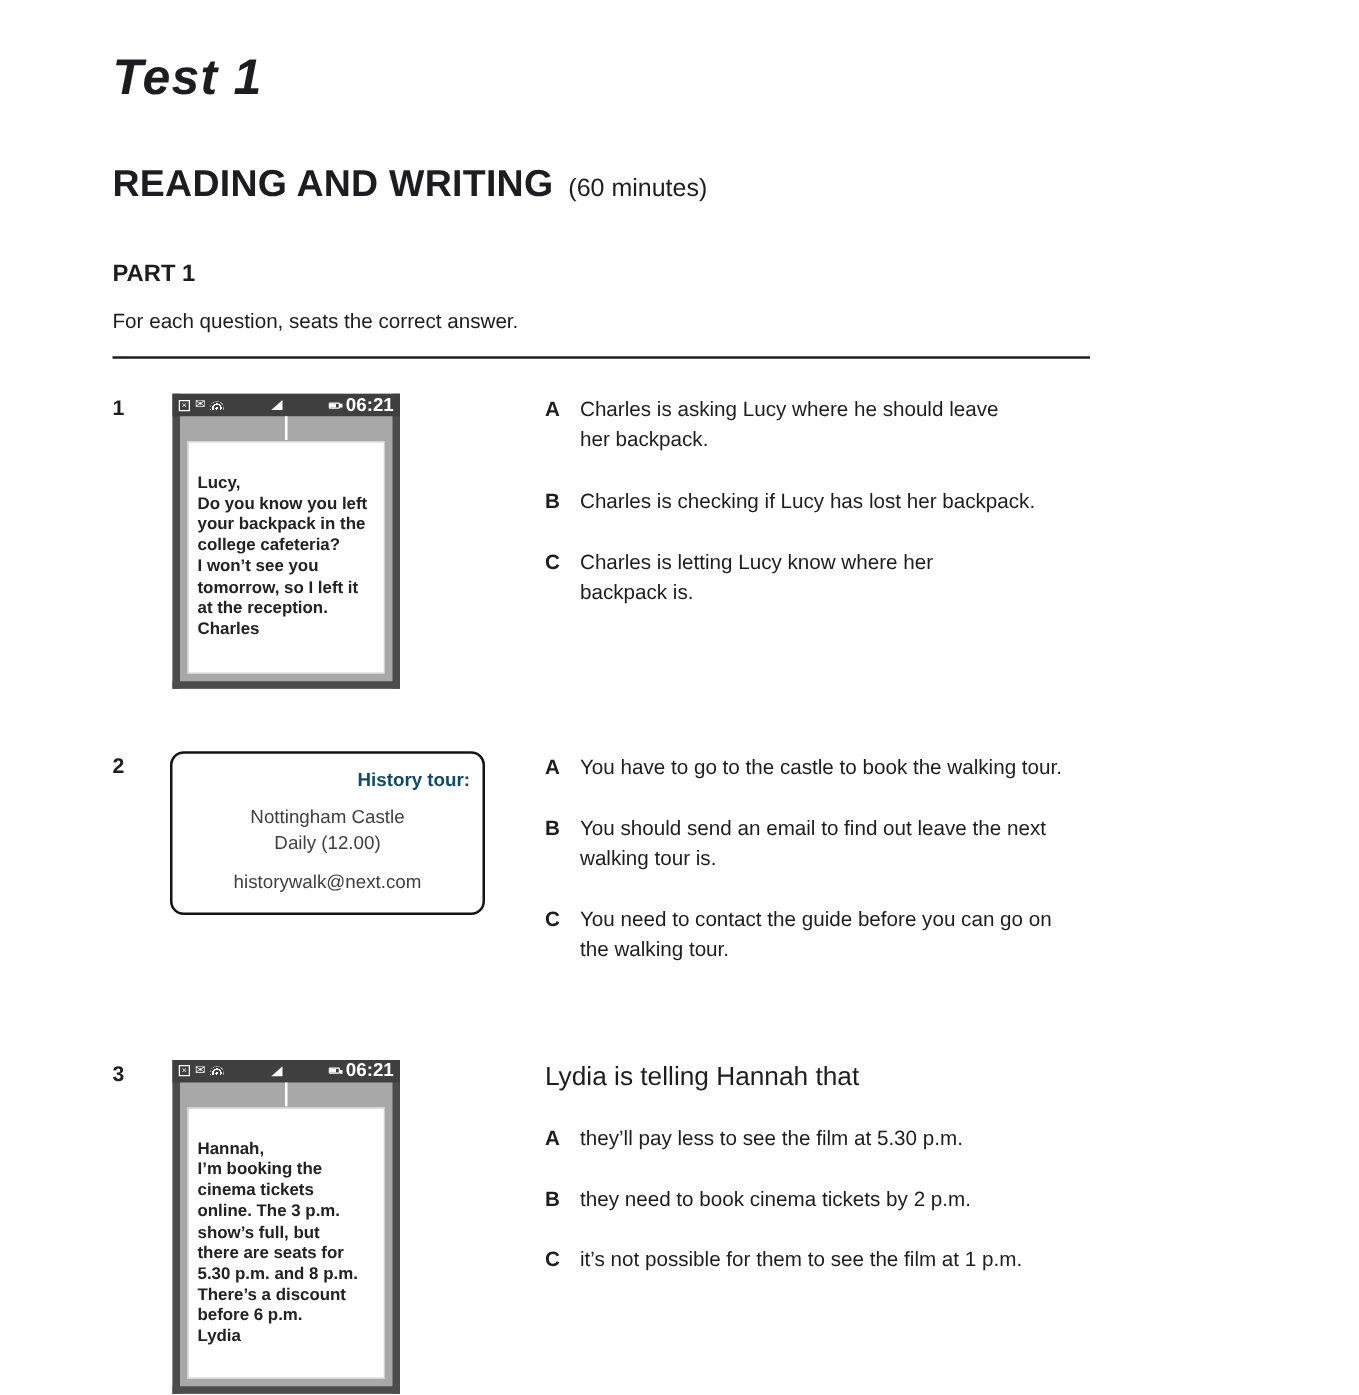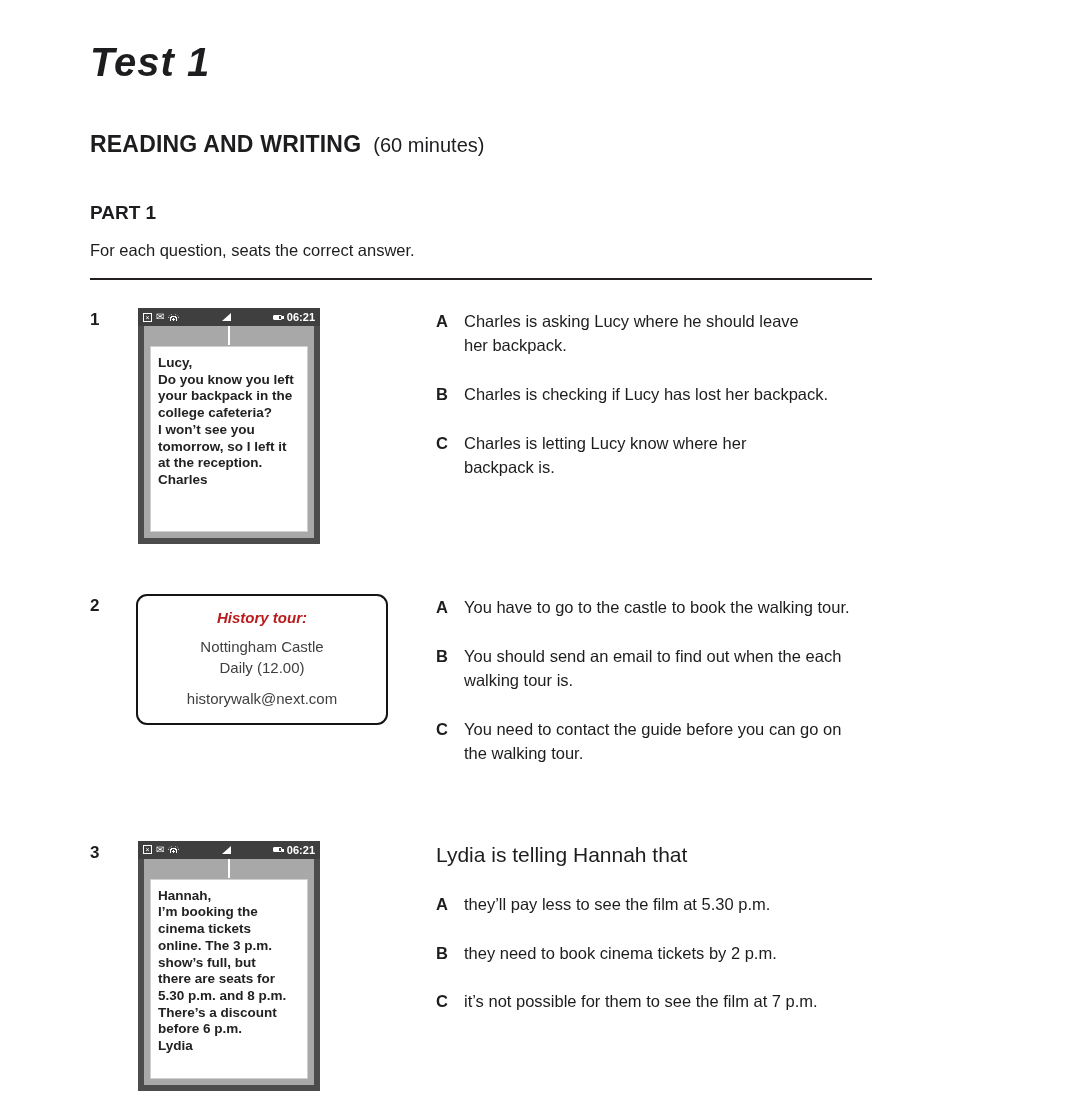--- a/index.html
+++ b/index.html
@@ -20,21 +20,21 @@
     font-size: 40px;
     letter-spacing: 1px;
     margin: 0 0 46px 0;
   }
   .section-title {
     display: flex;
     align-items: baseline;
     gap: 12px;
     margin: 0 0 44px 0;
   }
-  .section-title .main { font-size: 23px; font-weight: bold; letter-spacing: 0.2px; }
+  .section-title .main { font-size: 30px; font-weight: bold; letter-spacing: 0.2px; }
   .section-title .time { font-size: 20px; font-weight: normal; }
   .part-title { font-size: 19px; font-weight: bold; margin: 0 0 17px 0; }
   .questions-title { font-size: 17.5px; font-weight: bold; margin: 0 0 19px 0; }
   .instruction { font-size: 16.5px; margin: 0 0 18px 0; }
   .rule { border: none; border-top: 2px solid #231f20; width: 782px; margin: 18px 0 28px 0; }
 
   .q-row { display: flex; align-items: flex-start; margin-bottom: 50px; }
   .q-number { width: 46px; font-size: 17px; font-weight: bold; padding-top: 2px; flex: none; }
   .q-media { width: 300px; flex: none; }
   .q-options { width: 468px; flex: none; padding-top: 2px; }
@@ -84,48 +84,48 @@
   }
   .battery-icon {
     width: 9px; height: 5px; border: 1px solid #fff; border-radius: 1px;
     background: linear-gradient(to right, #fff 65%, rgba(0,0,0,0) 65%);
     position: relative; margin-right: 1px;
   }
   .battery-icon::after {
     content: ""; position: absolute; right: -3px; top: 0.5px;
     width: 2px; height: 3px; background: #fff;
   }
-  .sb-time { font-weight: bold; font-size: 11px; }
+  .sb-time { font-weight: bold; font-size: 15px; }
   .phone-screen { padding: 0 6px 6px 6px; }
   .cursor-line { width: 2px; height: 19px; background: #fff; margin: 0 auto 1px auto; }
   .phone-message {
     background: #fff;
     border: 1px solid #cfcfcf;
-    padding: 8px 7px;
+    padding: 24px 7px;
     font-size: 13.5px;
     font-weight: bold;
     line-height: 1.24;
     color: #222;
     white-space: pre-line;
   }
   .phone-message.msg-1 { min-height: 186px; }
   .phone-message.msg-3 { min-height: 200px; }
 
   
   .sign {
     width: 252px;
     border: 2px solid #141414;
     border-radius: 11px;
     padding: 12px 10px 14px 10px;
     text-align: center;
     color: #3f3f3f;
     font-size: 15px;
     line-height: 1.35;
   }
-  .sign-title { font-weight: bold; font-style: italic; color: #b91c1c; margin-bottom: 9px; }
+  .sign-title { font-weight: bold; color: #0c4a6e; margin-bottom: 9px; text-align: right; }
   .sign-line { margin: 0; }
   .sign-block { margin-top: 9px; white-space: pre-line; }
   .sign-email { margin-top: 11px; }
 </style>
 </head>
 <body>
 
 <div class="page">
 
   <h1 class="test-title">Test 1</h1>
@@ -198,21 +198,21 @@
       </div>
     </div>
 
     <div class="q-options">
       <div class="opt">
         <span class="opt-letter">A</span>
         <span class="opt-text">You have to go to the castle to book the walking tour.</span>
       </div>
       <div class="opt">
         <span class="opt-letter">B</span>
-        <span class="opt-text">You should send an email to find out when the each
+        <span class="opt-text">You should send an email to find out leave the next
 walking tour is.</span>
       </div>
       <div class="opt">
         <span class="opt-letter">C</span>
         <span class="opt-text">You need to contact the guide before you can go on
 the walking tour.</span>
       </div>
     </div>
   </div>
 
@@ -252,18 +252,18 @@
       <div class="opt">
         <span class="opt-letter">A</span>
         <span class="opt-text">they’ll pay less to see the film at 5.30 p.m.</span>
       </div>
       <div class="opt">
         <span class="opt-letter">B</span>
         <span class="opt-text">they need to book cinema tickets by 2 p.m.</span>
       </div>
       <div class="opt">
         <span class="opt-letter">C</span>
-        <span class="opt-text">it’s not possible for them to see the film at 7 p.m.</span>
+        <span class="opt-text">it’s not possible for them to see the film at 1 p.m.</span>
       </div>
     </div>
   </div>
 
 </div>
 
 </body></html>

